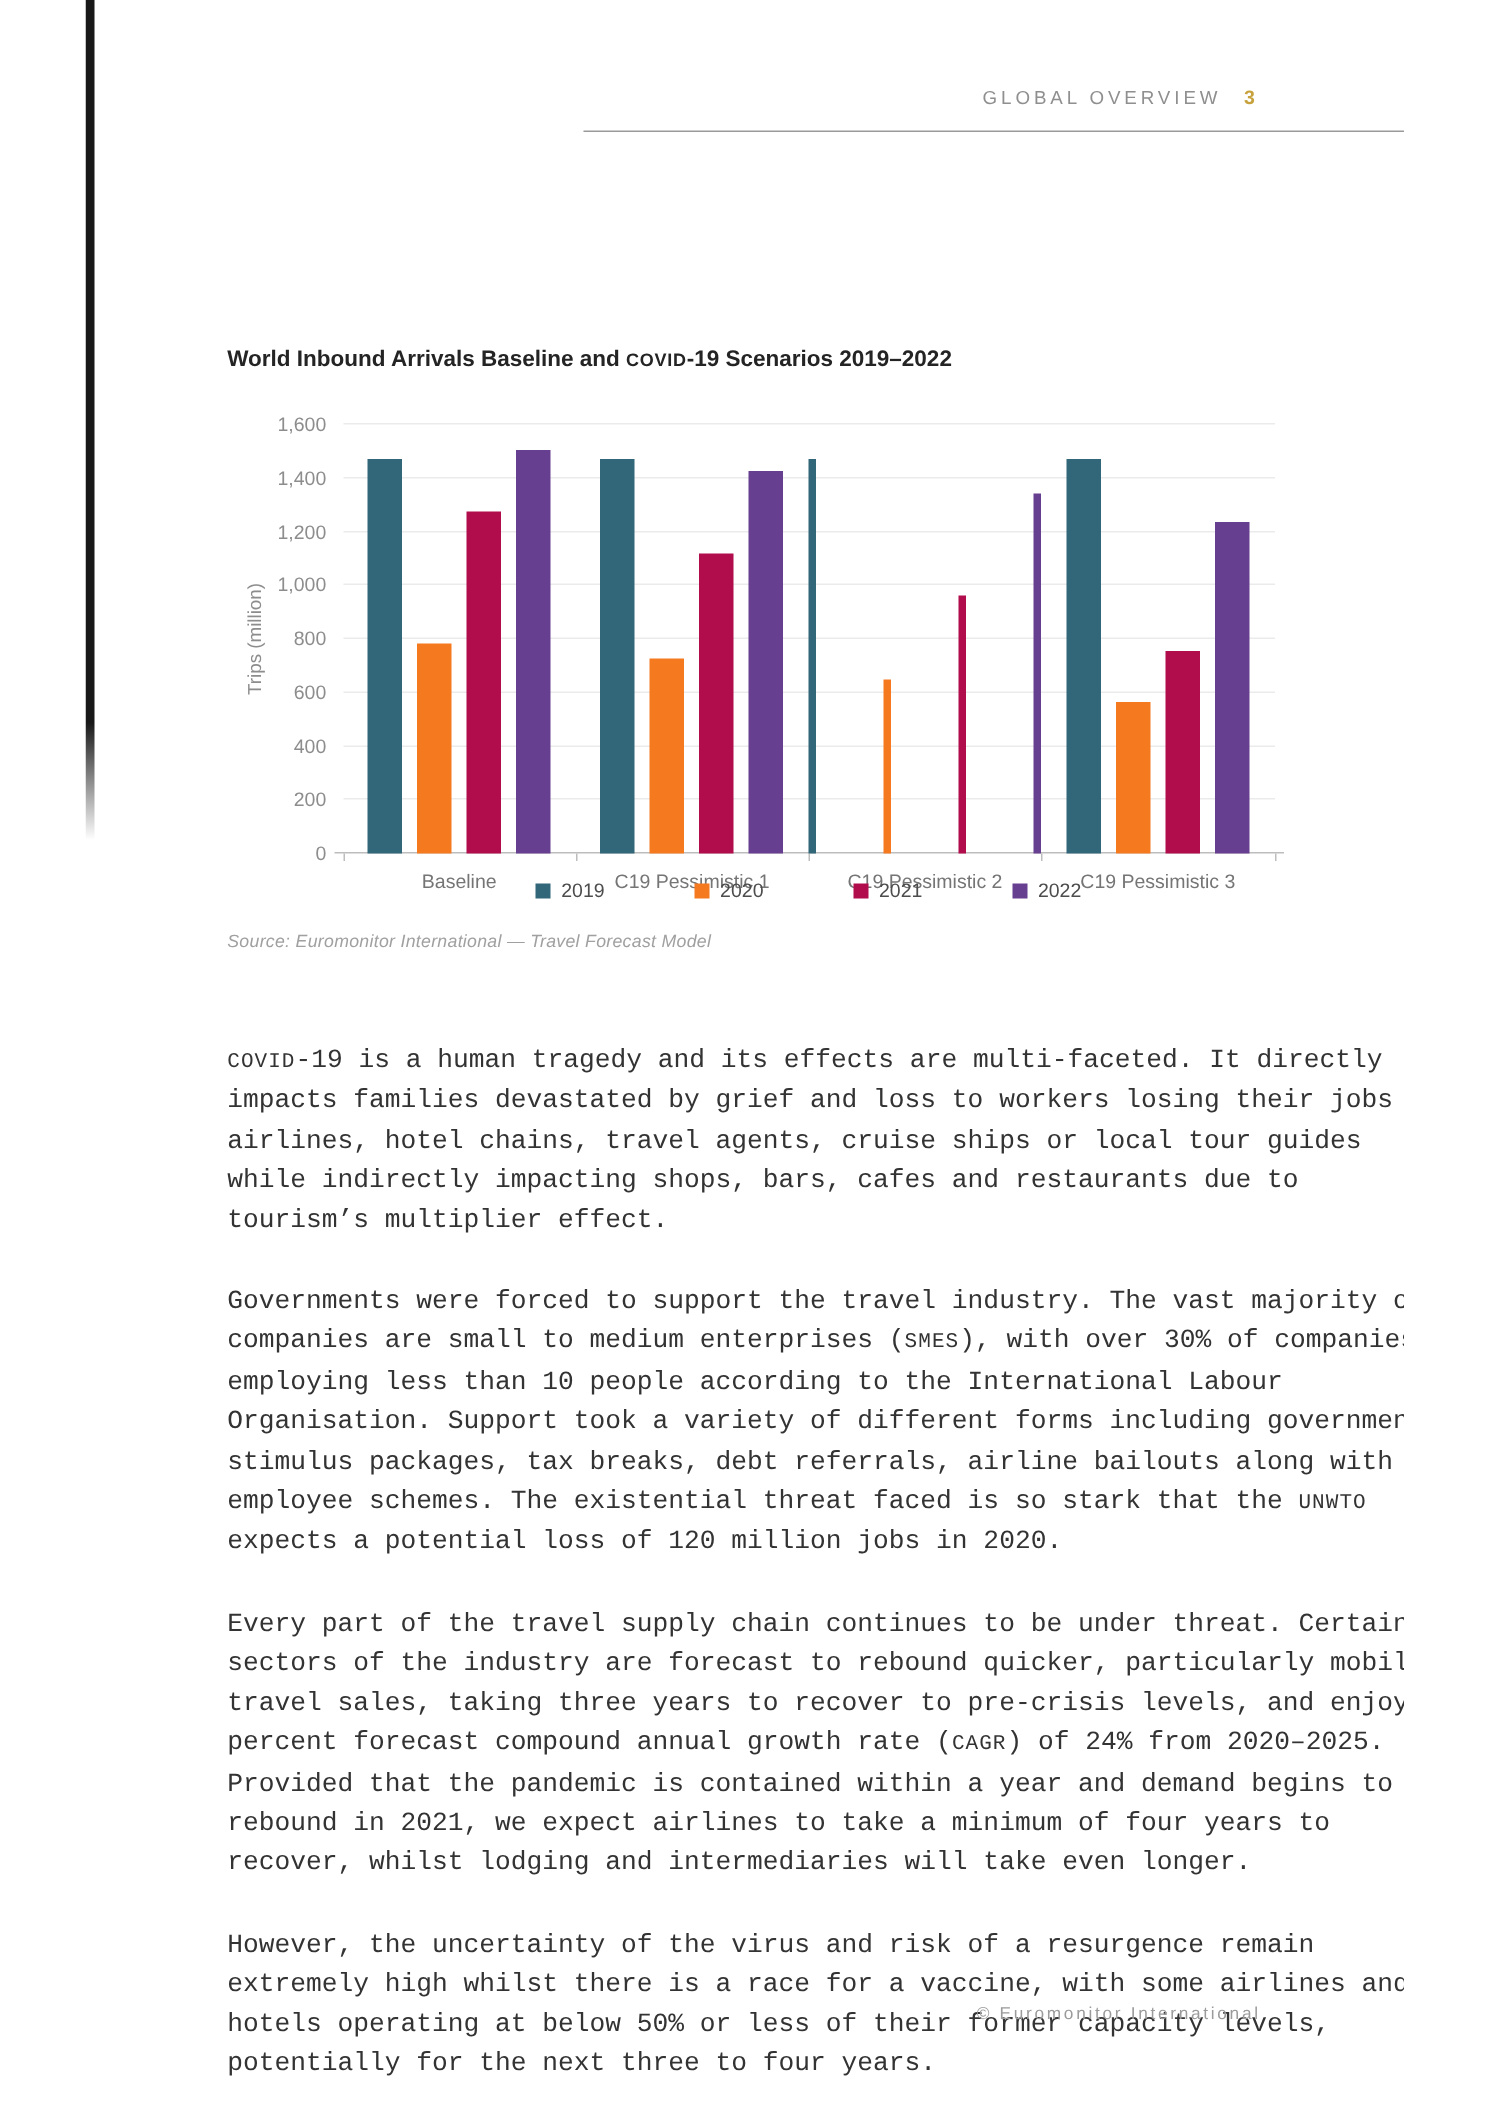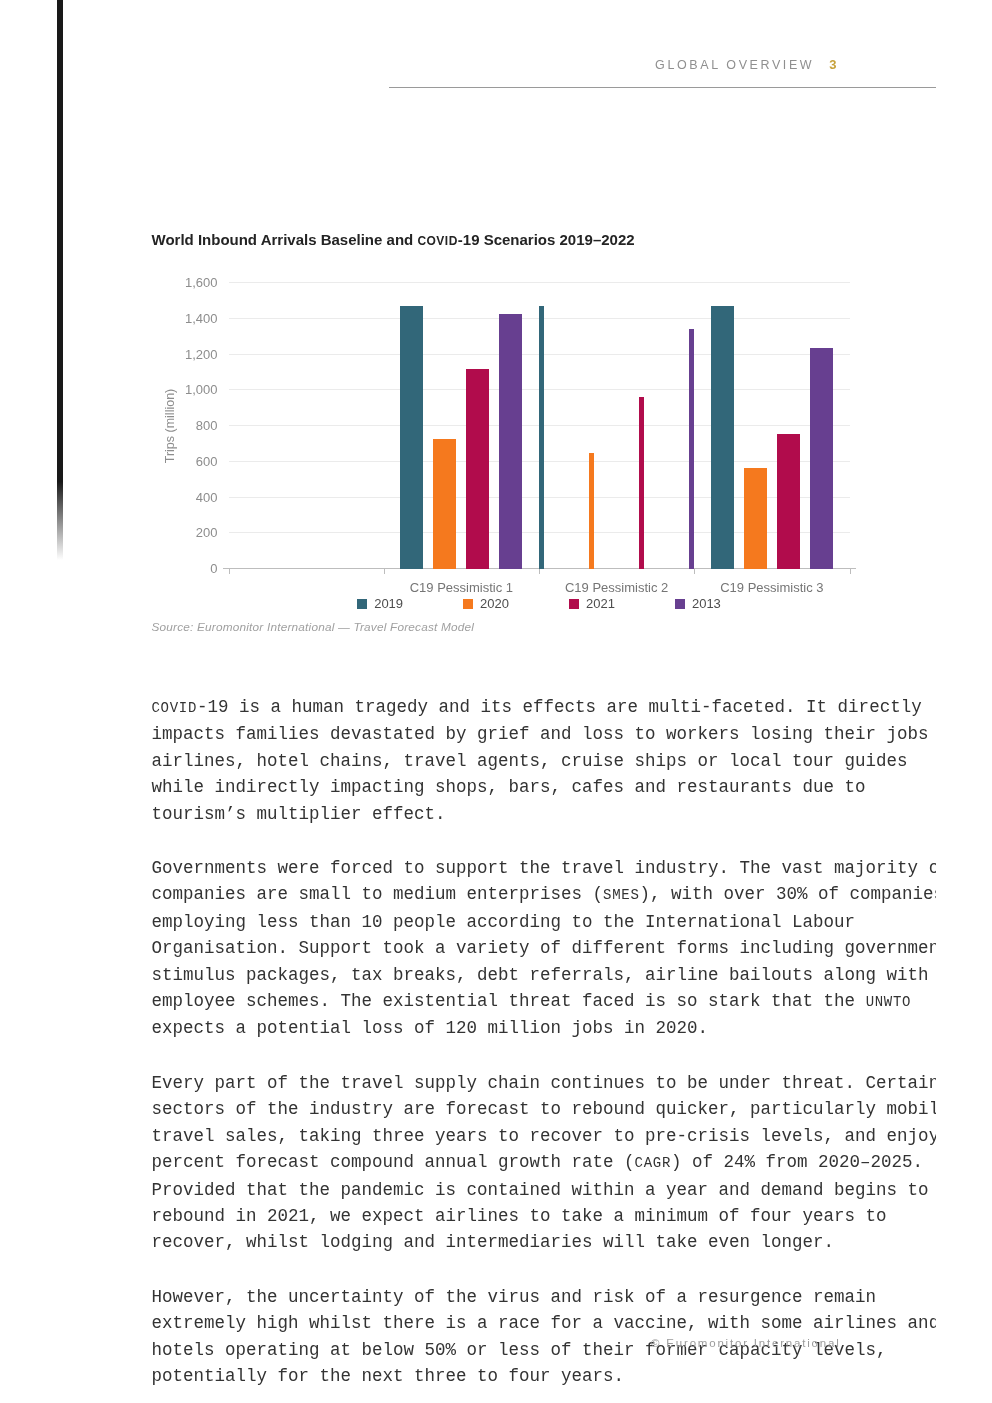--- a/index.html
+++ b/index.html
@@ -22,21 +22,21 @@
   .ytick{position:absolute;right:0;width:66px;text-align:right;font-size:13px;color:#8d8d8d;line-height:14px;}
   .plot-area{position:absolute;left:77px;top:20px;width:621px;height:286px;}
   .gridline{position:absolute;left:0;right:0;height:1px;background:#ebebeb;}
   .axis-line{position:absolute;left:-6px;right:-6px;bottom:0;height:1px;background:#bdbdbd;}
   .xtick{position:absolute;bottom:-5px;width:1px;height:5px;background:#bdbdbd;}
   .bar-group{position:absolute;bottom:0;height:100%;display:flex;align-items:flex-end;
         justify-content:center;gap:10px;}
   .bar{width:23px;}
   .cat-label{position:absolute;bottom:-26px;left:0;right:0;text-align:center;font-size:13px;
         color:#757575;white-space:nowrap;}
-  .legend{position:absolute;left:77px;top:333px;width:621px;display:flex;justify-content:center;
+  .legend{position:absolute;left:77px;top:323px;width:621px;display:flex;justify-content:center;
         gap:60px;}
   .legend-item{display:flex;align-items:center;font-size:13px;color:#4d4d4d;}
   .swatch{width:10px;height:10px;display:inline-block;margin-right:7px;}
   .chart-source{position:absolute;left:95px;top:620px;font-size:11.8px;font-style:italic;
         color:#a0a0a0;letter-spacing:0.2px;}
   
   .article{position:absolute;left:95px;top:694px;width:809px;}
   .article h1{margin:0 0 9px 0;font-size:33px;line-height:1.1;font-weight:bold;color:#3e3e3e;
         letter-spacing:-0.3px;}
   .article p{margin:0 0 28px 0;font-family:Liberation Mono, monospace;
@@ -80,20 +80,27 @@
         <div class="gridline" style="bottom: 62.5%;"></div>
         <div class="gridline" style="bottom: 75%;"></div>
         <div class="gridline" style="bottom: 87.5%;"></div>
         <div class="gridline" style="bottom: 100%;"></div>
         <div class="axis-line"></div>
         <div class="xtick" style="left: 0%;"></div>
         <div class="xtick" style="left: 25%;"></div>
         <div class="xtick" style="left: 50%;"></div>
         <div class="xtick" style="left: 75%;"></div>
         <div class="xtick" style="left: 100%;"></div>
+        <div class="bar-group" style="left: 0%; width: 25%;">
+          <div class="bar" style="height: 91.875%; background: rgb(50, 103, 121);"></div>
+          <div class="bar" style="height: 49.0625%; background: rgb(245, 121, 30);"></div>
+          <div class="bar" style="height: 79.6875%; background: rgb(177, 12, 76);"></div>
+          <div class="bar" style="height: 94.0625%; background: rgb(103, 63, 144);"></div>
+          <div class="cat-label">Baseline</div>
+        </div>
         <div class="bar-group" style="left: 25%; width: 25%;">
           <div class="bar" style="height: 91.875%; background: rgb(50, 103, 121);"></div>
           <div class="bar" style="height: 45.3125%; background: rgb(245, 121, 30);"></div>
           <div class="bar" style="height: 70%; background: rgb(177, 12, 76);"></div>
           <div class="bar" style="height: 89.0625%; background: rgb(103, 63, 144);"></div>
           <div class="cat-label">C19 Pessimistic 1</div>
         </div>
         <div class="bar-group" style="left: 50%; width: 25%; gap: 45px;">
           <div class="bar" style="height: 91.875%; background: rgb(50, 103, 121);"></div>
           <div class="bar" style="height: 40.625%; background: rgb(245, 121, 30);"></div>
@@ -117,21 +124,21 @@
         <div class="legend-item">
           <span class="swatch" style="background: rgb(245, 121, 30);"></span>
           <span>2020</span>
         </div>
         <div class="legend-item">
           <span class="swatch" style="background: rgb(177, 12, 76);"></span>
           <span>2021</span>
         </div>
         <div class="legend-item">
           <span class="swatch" style="background: rgb(103, 63, 144);"></span>
-          <span>2013</span>
+          <span>2022</span>
         </div>
       </div>
   </div>
 
   <div class="chart-source">Source: Euromonitor International — Travel Forecast Model</div>
 
   <div class="article">
     <div id="article-body">
         <p><span class="sc">COVID</span><span>-19 is a human tragedy and its effects are multi-faceted. It directly impacts families devastated by grief and loss to workers losing their jobs at airlines, hotel chains, travel agents, cruise ships or local tour guides while indirectly impacting shops, bars, cafes and restaurants due to tourism’s multiplier effect.</span></p>
         <p><span>Governments were forced to support the travel industry. The vast majority of companies are small to medium enterprises (</span><span class="sc">SMES</span><span>), with over 30% of companies employing less than 10 people according to the International Labour Organisation. Support took a variety of different forms including government stimulus packages, tax breaks, debt referrals, airline bailouts along with employee schemes. The existential threat faced is so stark that the </span><span class="sc">UNWTO</span><span> expects a potential loss of 120 million jobs in 2020.</span></p>

